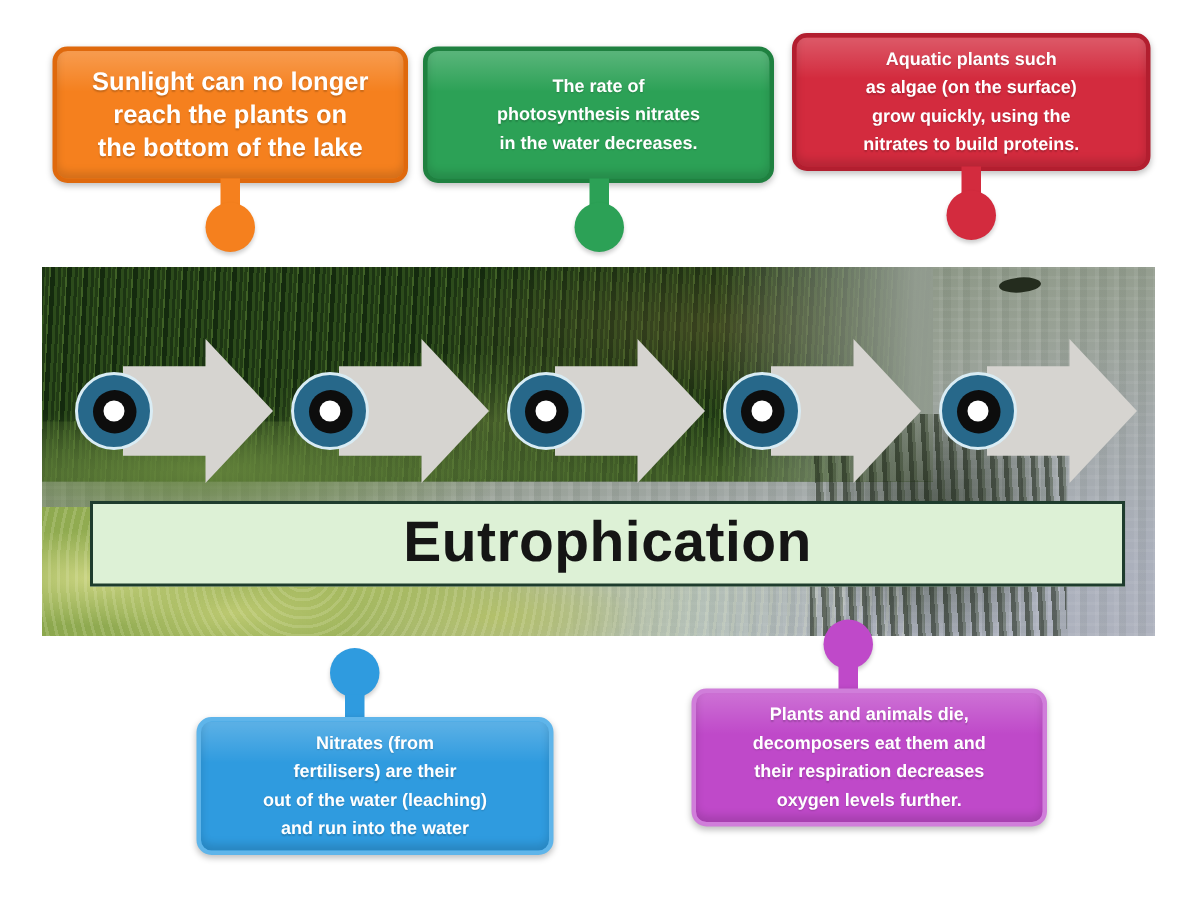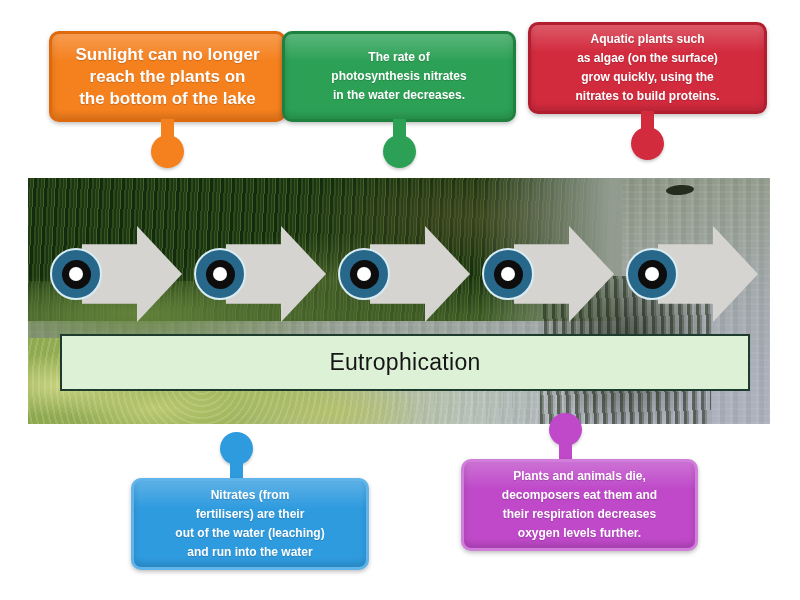--- a/index.html
+++ b/index.html
@@ -26,21 +26,21 @@
   .callout .stem{width:13px;height:18px;background:var(--c);}
   .callout .dot{
     width:33px;height:33px;border-radius:50%;background:var(--c);
     box-shadow:0 2px 3px rgba(0,0,0,.2);
   }
   .callout.top .stem{margin-top:-3px;}
   .callout.top .dot{margin-top:-2px;}
   .callout.bottom .stem{margin-top:-2px;}
   .callout.bottom .box{margin-top:-3px;margin-left:28px;}
 
-  .c0{left:49px;top:31px;width:237px;}
+  .c0{left:35px;top:31px;width:237px;}
   .c1{left:282px;top:31px;width:234px;}
   .c2{left:528px;top:22px;width:239px;justify-content:space-between;}
   .c3{left:117px;top:432px;width:238px;}
   .c4{left:447px;top:413px;width:237px;justify-content:center;}
 
   
   .photo{position:absolute;left:28px;top:178px;width:742px;height:246px;overflow:hidden;z-index:1;background:#8d998c;}
   .ph{position:absolute;}
   .ph-water{inset:0;
     background:
@@ -94,21 +94,21 @@
   .p1{left:22px;}.p2{left:166px;}.p3{left:310px;}.p4{left:454px;}.p5{left:598px;}
   .pin-ring{width:29px;height:29px;border-radius:50%;background:var(--pinr);
     display:flex;align-items:center;justify-content:center;}
   .pin-core{width:14px;height:14px;border-radius:50%;background:var(--pinc);}
 
   
   .banner{
     position:absolute;left:60px;top:334px;width:690px;height:57px;z-index:3;
     box-sizing:border-box;border:2px solid;display:flex;align-items:center;justify-content:center;
   }
-  .banner-label{font-size:23px;font-weight:normal;letter-spacing:.3px;}
+  .banner-label{font-size:38px;font-weight:bold;letter-spacing:.3px;}
 </style>
 </head>
 <body>
 
 <div class="stage">
 
   <div class="callout top big c0" style="--c: #f5801e; --cb: #df690d;">
     <div class="box">
       <div class="line">Sunlight can no longer</div>
       <div class="line">reach the plants on</div>

